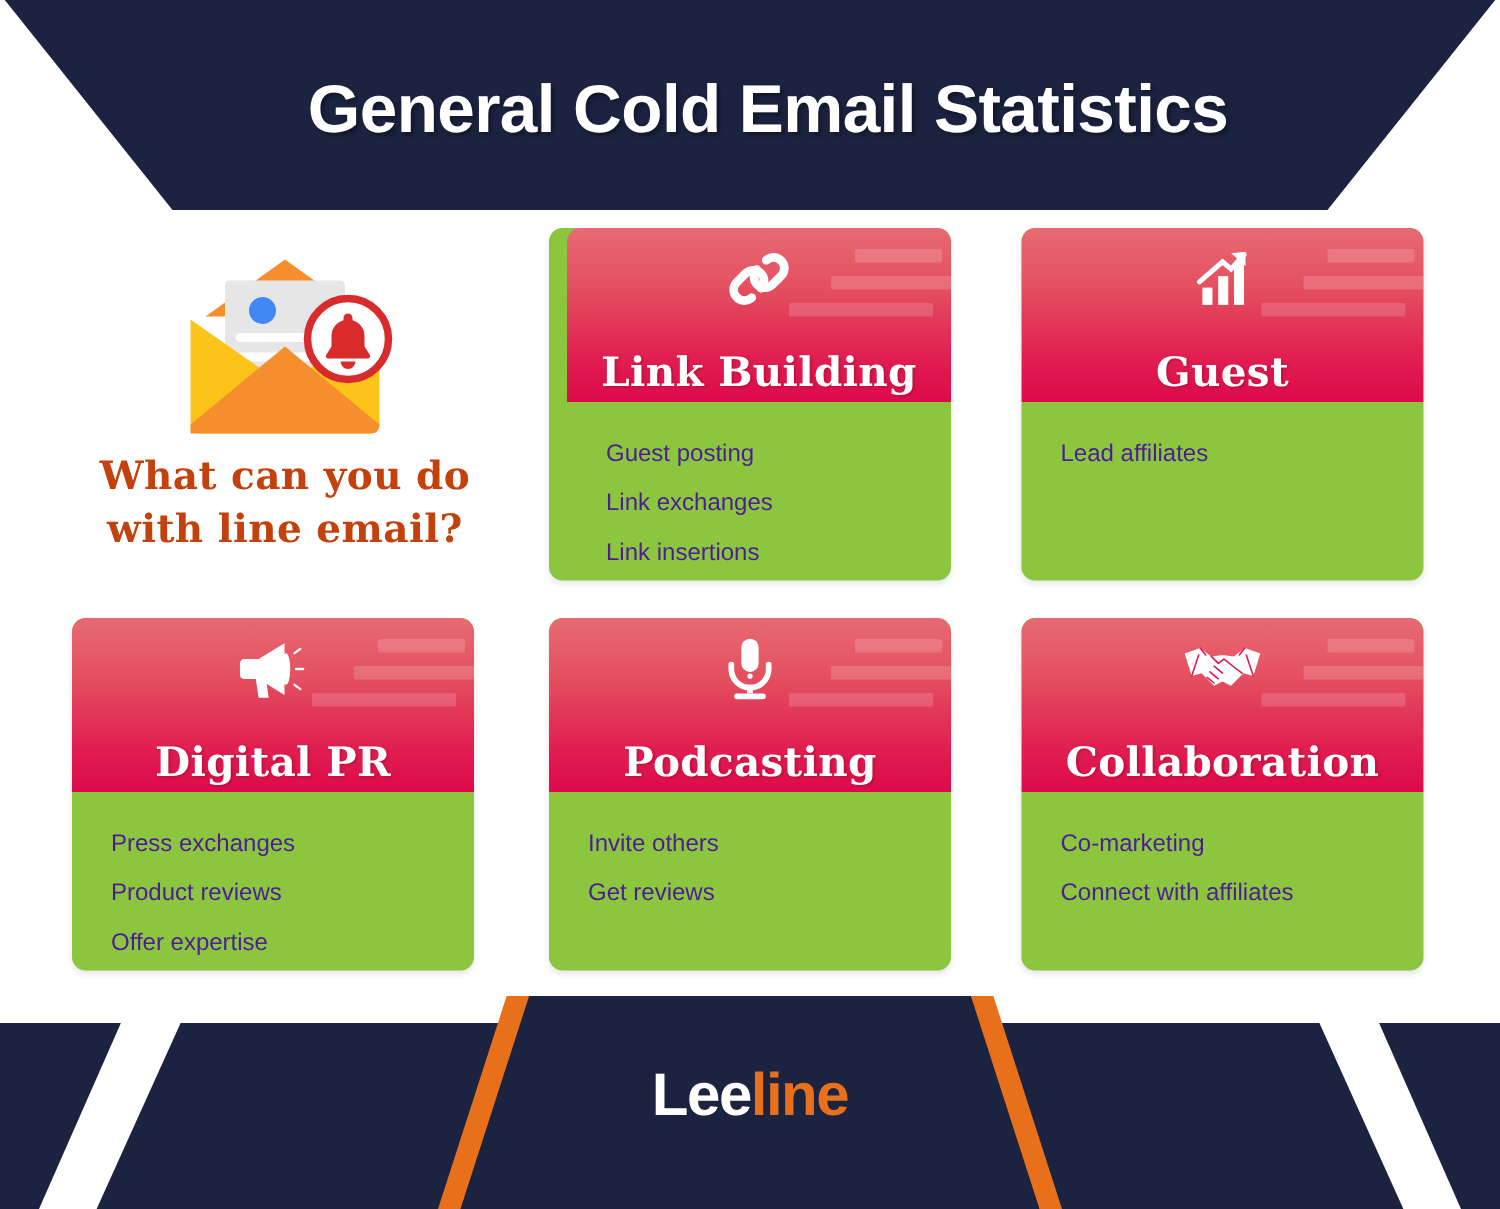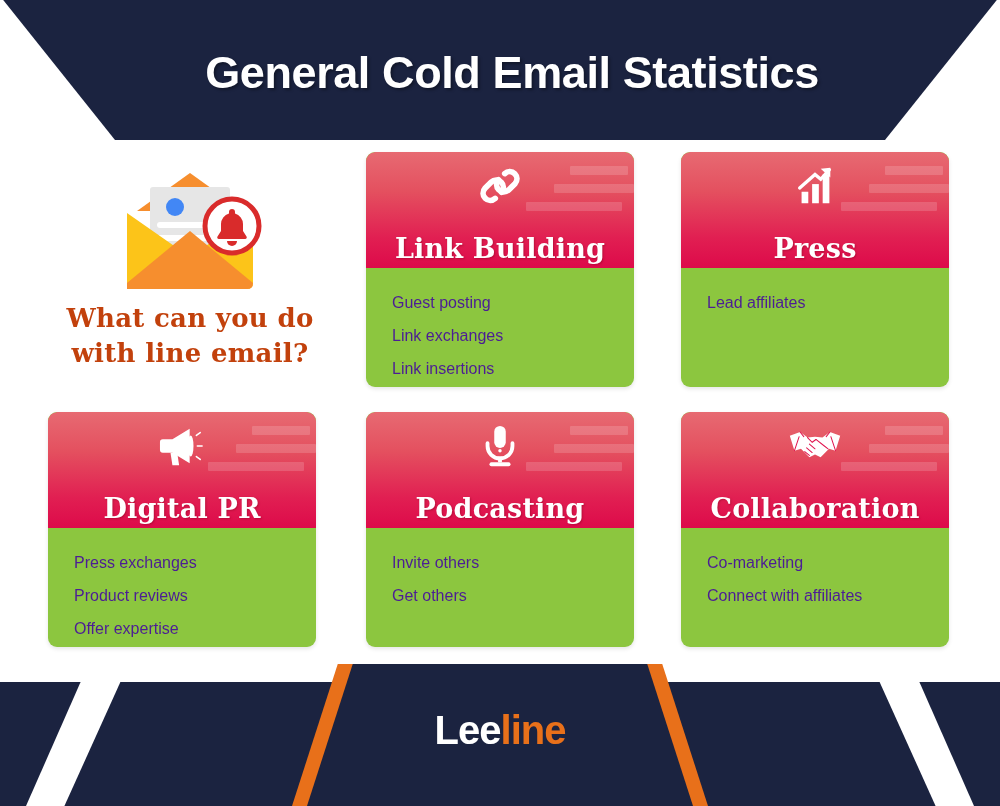--- a/index.html
+++ b/index.html
@@ -119,21 +119,21 @@
     padding:18px 0 0 26px;
   }
   .card-item {
     color:#4c1d95;
     font-size:16px;
     line-height:33px;
     white-space:nowrap;
   }
 
   
-  .pos-r1c2 { left:366px; top:12px; }
+  .pos-r1c2 { left:366px; top:12px;padding-left:12px; }
   .pos-r1c3 { left:681px; top:12px; }
   .pos-r2c1 { left:48px;  top:272px; }
   .pos-r2c2 { left:366px; top:272px; }
   .pos-r2c3 { left:681px; top:272px; }
 
   
   .footer {
     position:absolute;
     left:0; top:650px;
     width:1000px; height:156px;
@@ -258,21 +258,21 @@
       </div>
       <div class="card-icon">
         <svg viewBox="0 0 48 48" width="46" height="46">
           <rect x="10" y="30" width="7" height="12" fill="#ffffff"></rect>
           <rect x="21" y="22" width="7" height="20" fill="#ffffff"></rect>
           <rect x="32" y="12" width="7" height="30" fill="#ffffff"></rect>
           <path d="M8 26 L24 12 L30 17 L39 7" fill="none" stroke="#ffffff" stroke-width="3.5" stroke-linecap="round"></path>
           <path d="M40 5 L40 15 L30 6 Z" fill="#ffffff"></path>
         </svg>
       </div>
-      <div class="card-title">Press</div>
+      <div class="card-title">Guest</div>
     </div>
     <div class="card-body">
       <div class="card-item">Lead affiliates</div>
     </div>
   </div>
 
   <div class="card pos-r2c1">
     <div class="card-head">
       <div class="streaks">
         <div class="streak s1"></div>
@@ -313,21 +313,21 @@
           <path d="M11 21 v3 a13 13 0 0 0 26 0 v-3" fill="none" stroke="#ffffff" stroke-width="4" stroke-linecap="round"></path>
           <rect x="22" y="35" width="4" height="6" fill="#ffffff"></rect>
           <rect x="13" y="41" width="22" height="4" rx="2" fill="#ffffff"></rect>
           <circle cx="24" cy="29" r="1.8" fill="#ffffff"></circle>
         </svg>
       </div>
       <div class="card-title">Podcasting</div>
     </div>
     <div class="card-body">
       <div class="card-item">Invite others</div>
-      <div class="card-item">Get others</div>
+      <div class="card-item">Get reviews</div>
     </div>
   </div>
 
   <div class="card pos-r2c3">
     <div class="card-head">
       <div class="streaks">
         <div class="streak s1"></div>
         <div class="streak s2"></div>
         <div class="streak s3"></div>
       </div>

